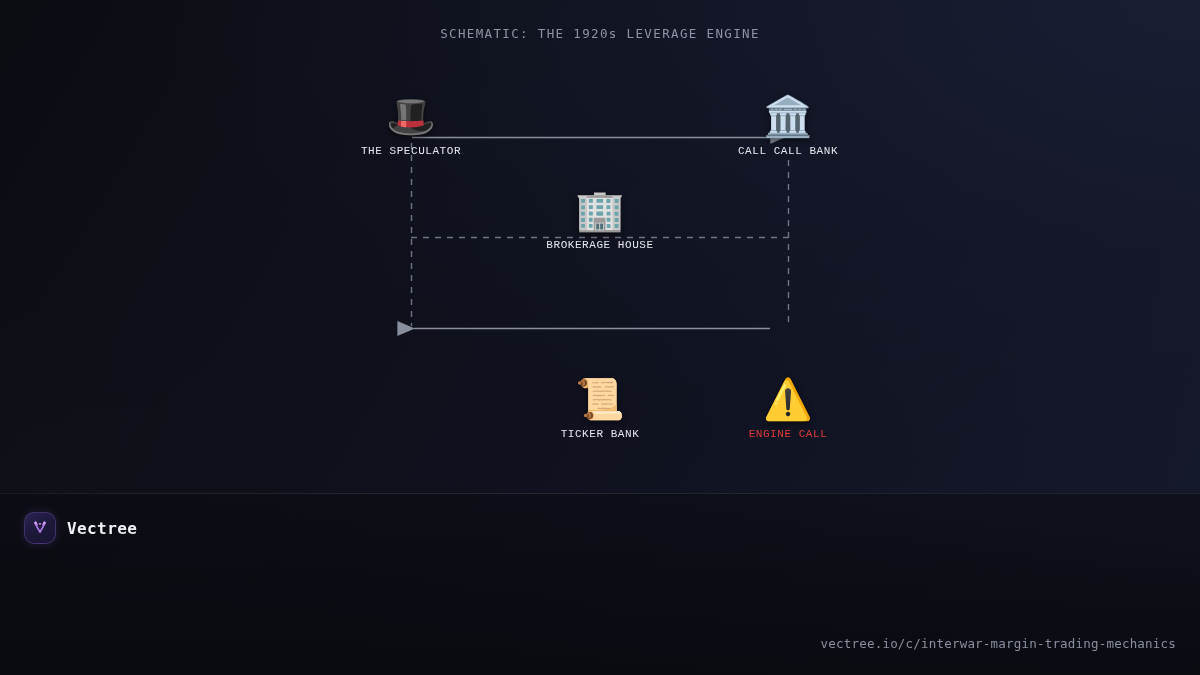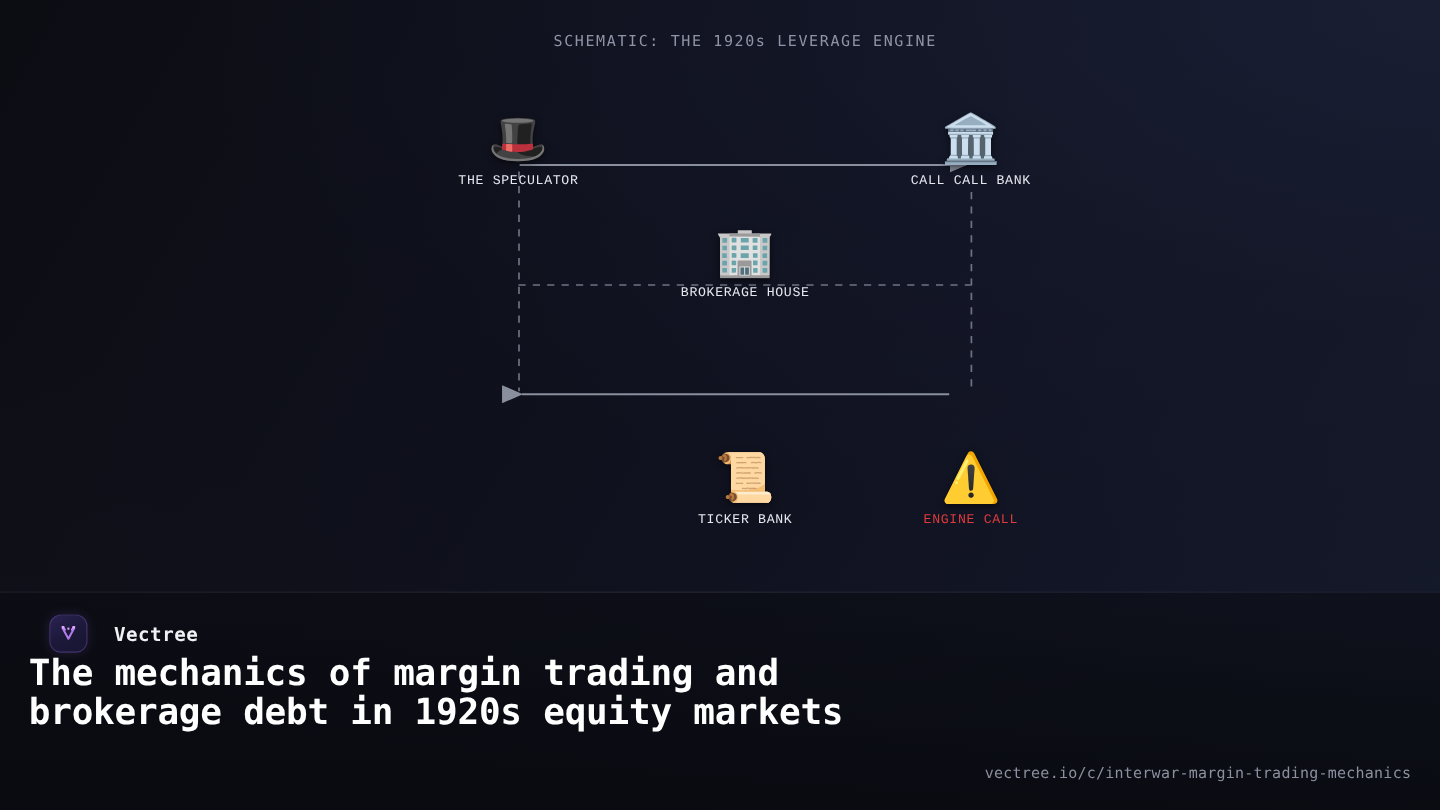--- a/index.html
+++ b/index.html
@@ -13,21 +13,21 @@
   #root {
     position:absolute; inset:0;
     width:1200px; height:675px;
     background:
       radial-gradient(120% 100% at 100% 0%, #191e33 0%, rgba(21,25,43,0.55) 38%, rgba(13,14,20,0) 72%),
       radial-gradient(90% 90% at 0% 100%, #101119 0%, rgba(13,14,20,0) 60%),
       linear-gradient(120deg, #0c0d13 0%, #101220 55%, #151a2c 100%);
   }
 
   
-  .stage { position:absolute; left:0; top:0; width:980px; height:493px;margin-left:21px; }
+  .stage { position:absolute; left:0; top:0; width:980px; height:493px; }
   .schematic-title {
     position:absolute; top:26px; left:0; width:1200px;
     text-align:center;
     font-family:"DejaVu Sans Mono","Liberation Mono",monospace;
     font-size:12.5px; letter-spacing:1.35px;
     color:#8e93a6;
     white-space:pre;
   }
 
   svg.wires { position:absolute; left:0; top:0; width:1200px; height:493px; }
@@ -56,21 +56,21 @@
 
   
   .divider {
     position:absolute; left:0; top:493px; width:1200px; height:1px;
     background:linear-gradient(90deg, rgba(255,255,255,0.055) 0%, rgba(255,255,255,0.085) 45%, rgba(255,255,255,0.03) 100%);
   }
   .footer {
     position:absolute; left:0; top:494px; width:1200px; height:181px;
     background:linear-gradient(180deg, rgba(10,11,17,0.55) 0%, rgba(9,10,15,0.9) 100%);
   }
-  .brand { position:absolute; left:41px; top:18px; display:flex; align-items:center; gap:22px;text-align:right; }
+  .brand { position:absolute; left:24px; top:18px; display:flex; align-items:center; gap:11px;text-align:right; }
   .brand-mark {
     width:32px; height:32px; border-radius:10px;
     background:linear-gradient(150deg,#2a2252 0%,#1b1838 55%,#191634 100%);
     border:1px solid rgba(150,110,220,0.30);
     display:flex; align-items:center; justify-content:center;
     box-shadow:0 0 10px rgba(138,92,222,0.18);
   }
   .brand-name {
     font-family:"DejaVu Sans Mono","Liberation Mono",monospace;
     font-size:16px; font-weight:bold; color:#f0f1f5; letter-spacing:0.4px;
@@ -155,18 +155,17 @@
           <path d="M7.3 6.9 L6.1 4.9" fill="none" stroke="#c98df0" stroke-width="1.3" stroke-linecap="round"></path>
           <path d="M12.7 6.9 L13.9 4.9" fill="none" stroke="#c98df0" stroke-width="1.3" stroke-linecap="round"></path>
           <rect x="4.4" y="3.6" width="2.2" height="2.2" rx="0.4" fill="#e0a8ff"></rect>
           <rect x="13.4" y="3.6" width="2.2" height="2.2" rx="0.4" fill="#e0a8ff"></rect>
           <rect x="9.1" y="4.9" width="1.8" height="1.8" rx="0.4" fill="#d79bfa"></rect>
         </svg>
       </span>
       <span class="brand-name">Vectree</span>
     </div>
 
-    <div class="headline">The mechanics of margin trading and brokerage debt in 1920s equity markets</div>
 
     <div class="url">vectree.io/c/interwar-margin-trading-mechanics</div>
   </div>
 
 </div>
 
 </body></html>

